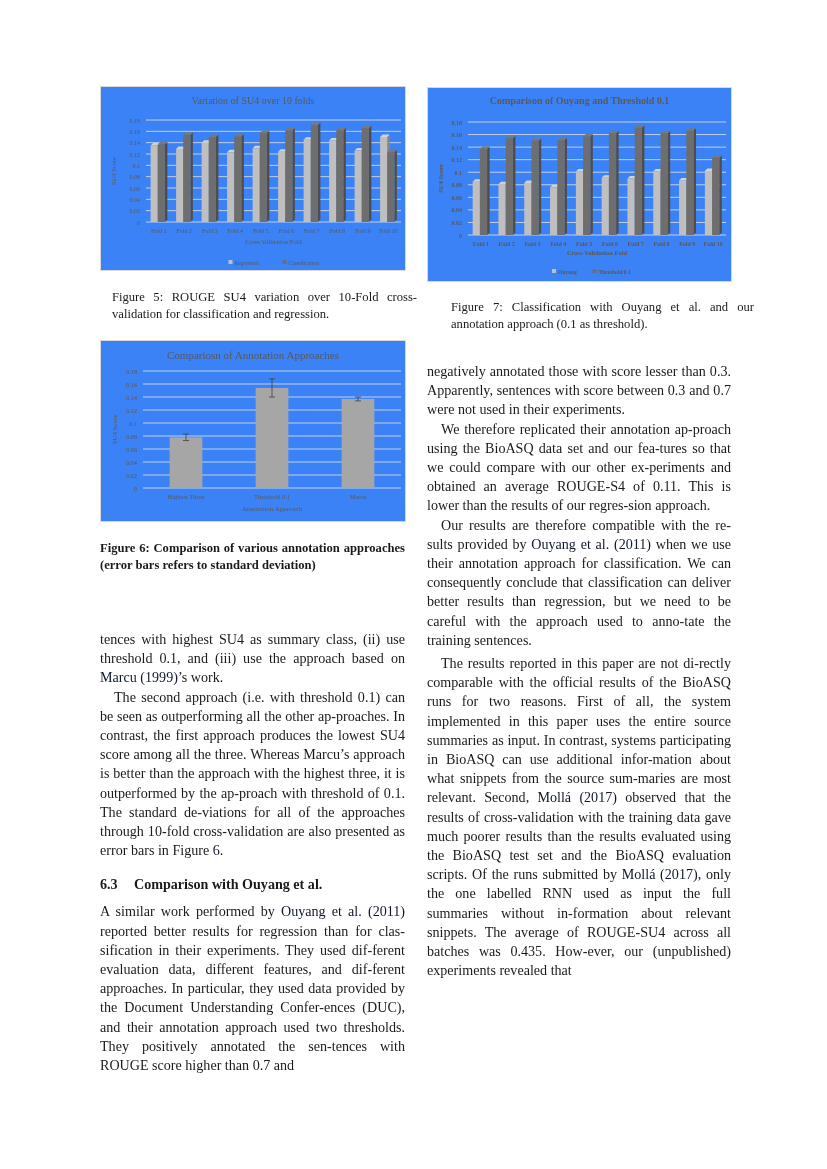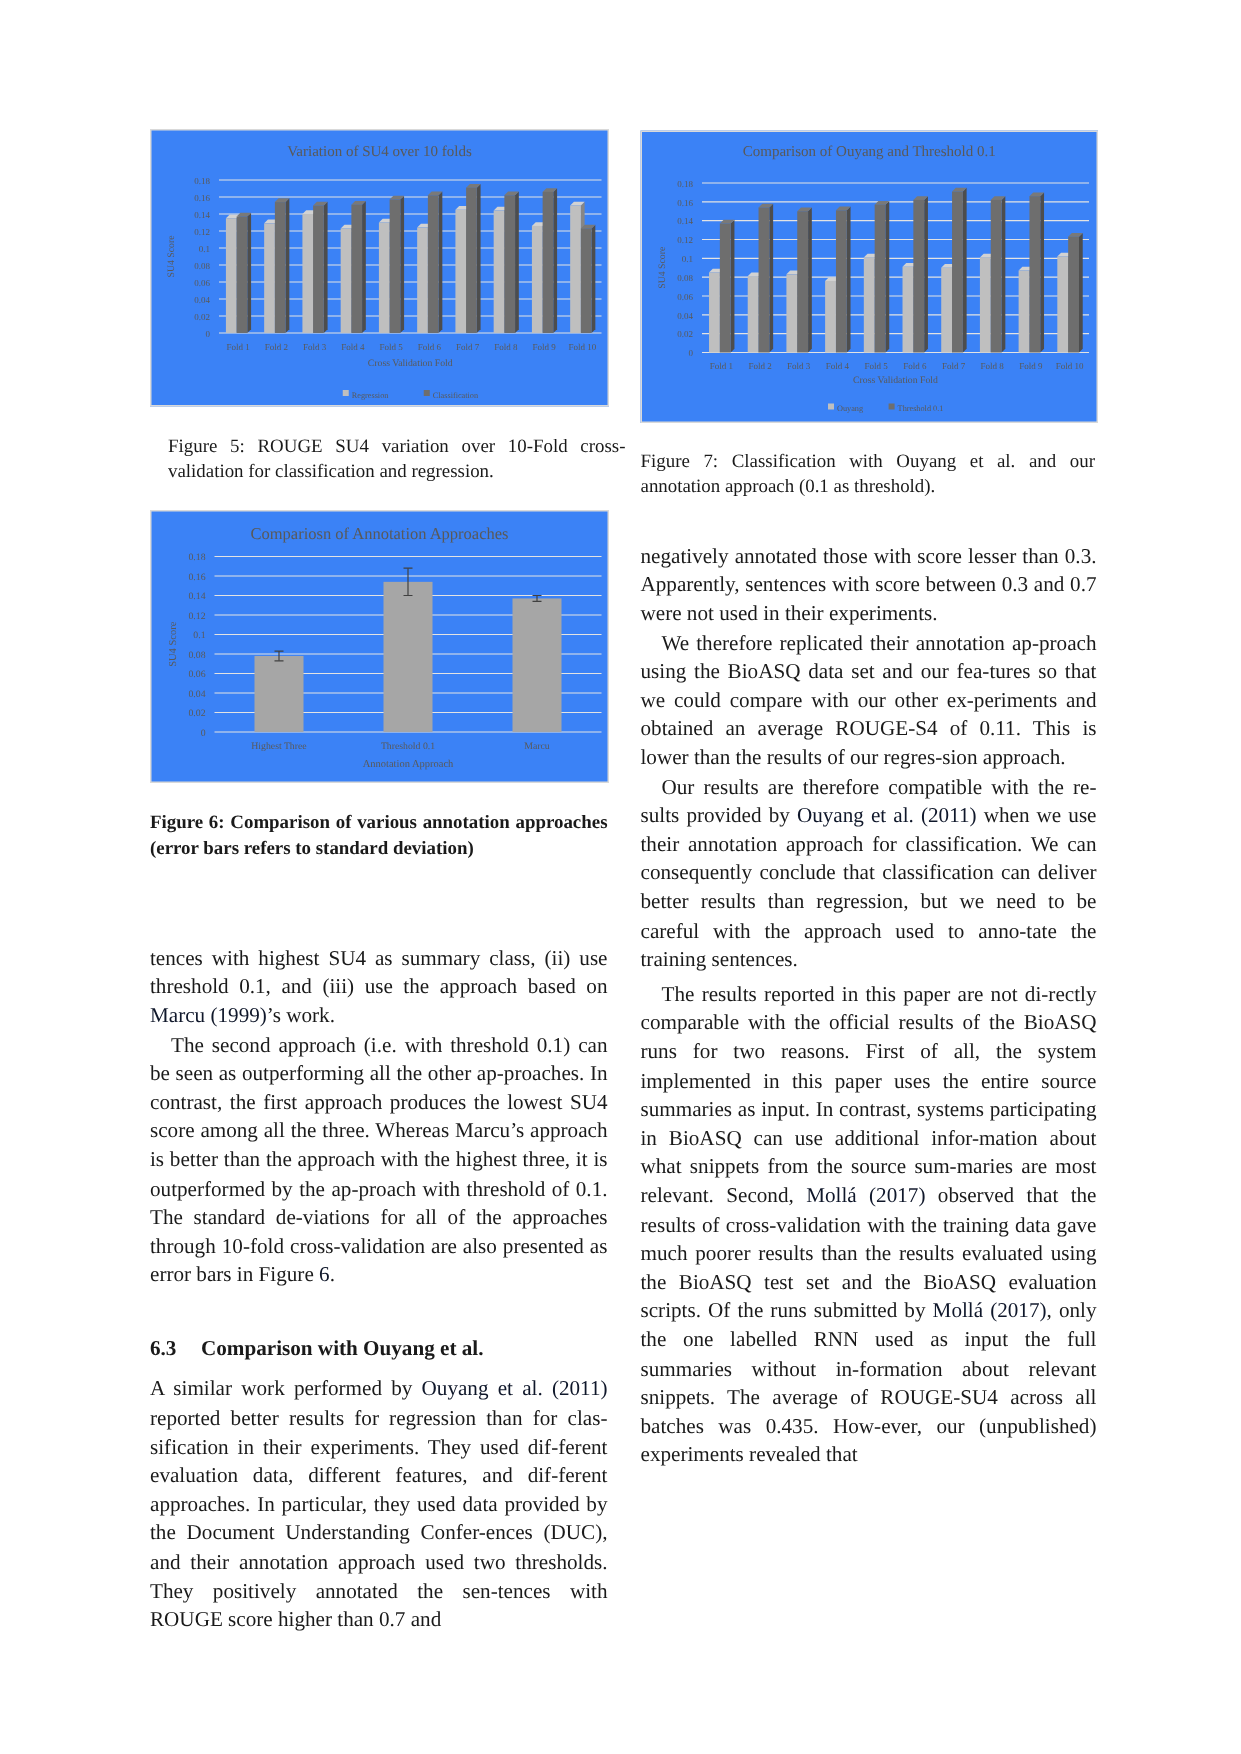--- a/index.html
+++ b/index.html
@@ -164,21 +164,21 @@
       <rect x="240.66" y="57.94999999999999" width="32.68" height="89.05000000000001" fill="#a6a6a6"></rect>
       <line x1="257" x2="257" y1="55.999999999999986" y2="59.89999999999999" stroke="#404040" stroke-width="0.8"></line>
       <line x1="254" x2="260" y1="55.999999999999986" y2="55.999999999999986" stroke="#404040" stroke-width="0.8"></line>
       <line x1="254" x2="260" y1="59.89999999999999" y2="59.89999999999999" stroke="#404040" stroke-width="0.8"></line>
     </svg>
 </div>
 <div class="caption" style="left:100px; top:540px; width:305px;font-weight:bold;">
   <p>Figure 6:  Comparison of various annotation approaches (error bars refers to standard deviation)</p>
 </div>
 
-<div class="fig-box" style="left:427px; top:87px; width:303px; height:193px;">
+<div class="fig-box" style="left:427px; top:87px; width:303px; height:193px;font-weight:bold;">
   <svg id="chart-fig7" width="303" height="193">
       <text x="151.5" y="16" text-anchor="middle" font-size="10" fill="#595959">Comparison of Ouyang and Threshold 0.1</text>
       <line x1="40" x2="298" y1="147" y2="147" stroke="#e3e3e3" stroke-width="0.8"></line>
       <text x="34" y="149.5" text-anchor="end" font-size="6">0</text>
       <line x1="40" x2="298" y1="134.44444444444446" y2="134.44444444444446" stroke="#e3e3e3" stroke-width="0.8"></line>
       <text x="34" y="136.94444444444446" text-anchor="end" font-size="6">0.02</text>
       <line x1="40" x2="298" y1="121.88888888888889" y2="121.88888888888889" stroke="#e3e3e3" stroke-width="0.8"></line>
       <text x="34" y="124.38888888888889" text-anchor="end" font-size="6">0.04</text>
       <line x1="40" x2="298" y1="109.33333333333334" y2="109.33333333333334" stroke="#e3e3e3" stroke-width="0.8"></line>
       <text x="34" y="111.83333333333334" text-anchor="end" font-size="6">0.06</text>
@@ -265,28 +265,28 @@
       <rect x="258.3" y="42.78888888888888" width="7.224000000000001" height="104.21111111111112" fill="#6e6e6e"></rect>
       <polygon points="291.324,69.78333333333333 293.824,67.28333333333333 293.824,144.5 291.324,147" fill="#4d4d4d"></polygon>
       <polygon points="284.1,69.78333333333333 286.6,67.28333333333333 293.824,67.28333333333333 291.324,69.78333333333333" fill="#797979"></polygon>
       <rect x="284.1" y="69.78333333333333" width="7.224000000000001" height="77.21666666666667" fill="#6e6e6e"></rect>
       <rect x="124" y="181" width="4" height="4" fill="#bfbfbf"></rect>
       <text x="130" y="186" font-size="5.5">Ouyang</text>
       <rect x="164.4" y="181" width="4" height="4" fill="#6e6e6e"></rect>
       <text x="170.4" y="186" font-size="5.5">Threshold 0.1</text>
     </svg>
 </div>
-<div class="caption" style="left:427px; top:299px; width:303px;">
+<div class="caption" style="left:451px; top:299px; width:303px;">
   <p>Figure 7:  Classification with Ouyang et al.  and our annotation approach (0.1 as threshold).</p>
 </div>
 
 <div class="col" style="left:100px; top:630px;">
   <p class="para"><span>tences with highest SU4 as summary class, (ii) use threshold 0.1, and (iii) use the approach based on </span><span class="link">Marcu</span> <span class="link">(1999)</span><span>’s work.</span></p>
   <p class="para indent"><span>The second approach (i.e.  with threshold 0.1) can be seen as outperforming all the other ap-proaches. In contrast, the first approach produces the lowest SU4 score among all the three. Whereas Marcu’s approach is better than the approach with the highest three, it is outperformed by the ap-proach with threshold of 0.1.  The standard de-viations for all of the approaches through 10-fold cross-validation are also presented as error bars in Figure </span><span class="link">6</span><span>.</span></p>
-  <h3 class="section-heading" style="margin-top:31px;"><span class="num">6.3</span><span>Comparison with Ouyang et al.</span></h3>
+  <h3 class="section-heading" style="margin-top:16px;"><span class="num">6.3</span><span>Comparison with Ouyang et al.</span></h3>
   <p class="para" style="margin-top:9px;"><span>A similar work performed by </span><span class="link">Ouyang et al. (2011)</span><span> reported better results for regression than for clas-sification in their experiments.  They used dif-ferent evaluation data, different features, and dif-ferent approaches.  In particular, they used data provided by the Document Understanding Confer-ences (DUC), and their annotation approach used two thresholds. They positively annotated the sen-tences with ROUGE score higher than 0.7 and</span></p>
 </div>
 
 <div class="col" style="left:427px; top:362px; width:304px;">
   <p class="para"><span>negatively annotated those with score lesser than 0.3. Apparently, sentences with score between 0.3 and 0.7 were not used in their experiments.</span></p>
   <p class="para indent"><span>We therefore replicated their annotation ap-proach using the BioASQ data set and our fea-tures so that we could compare with our other ex-periments and obtained an average ROUGE-S4 of 0.11.  This is lower than the results of our regres-sion approach.</span></p>
   <p class="para indent"><span>Our results are therefore compatible with the re-sults provided by </span><span class="link">Ouyang et al. (2011)</span><span> when we use their annotation approach for classification. We can consequently conclude that classification can deliver better results than regression, but we need to be careful with the approach used to anno-tate the training sentences.</span></p>
   <p class="para indent" style="margin-top:4px;"><span>The results reported in this paper are not di-rectly comparable with the official results of the BioASQ runs for two reasons.  First of all, the system implemented in this paper uses the entire source summaries as input.  In contrast, systems participating in BioASQ can use additional infor-mation about what snippets from the source sum-maries are most relevant.  Second, </span><span class="link">Mollá (2017)</span><span> observed that the results of cross-validation with the training data gave much poorer results than the results evaluated using the BioASQ test set and the BioASQ evaluation scripts.  Of the runs submitted by </span><span class="link">Mollá (2017)</span><span>, only the one labelled RNN used as input the full summaries without in-formation about relevant snippets. The average of ROUGE-SU4 across all batches was 0.435. How-ever, our (unpublished) experiments revealed that</span></p>
 </div>
 

